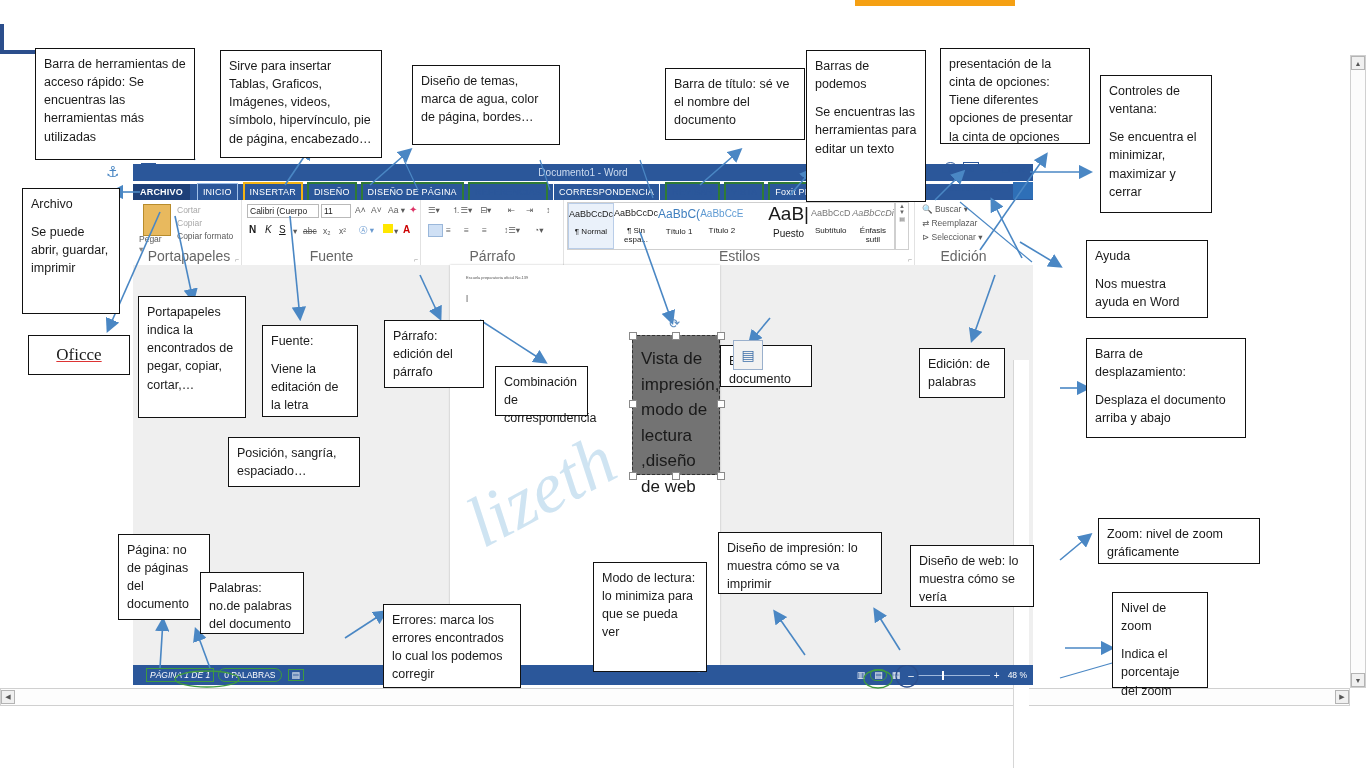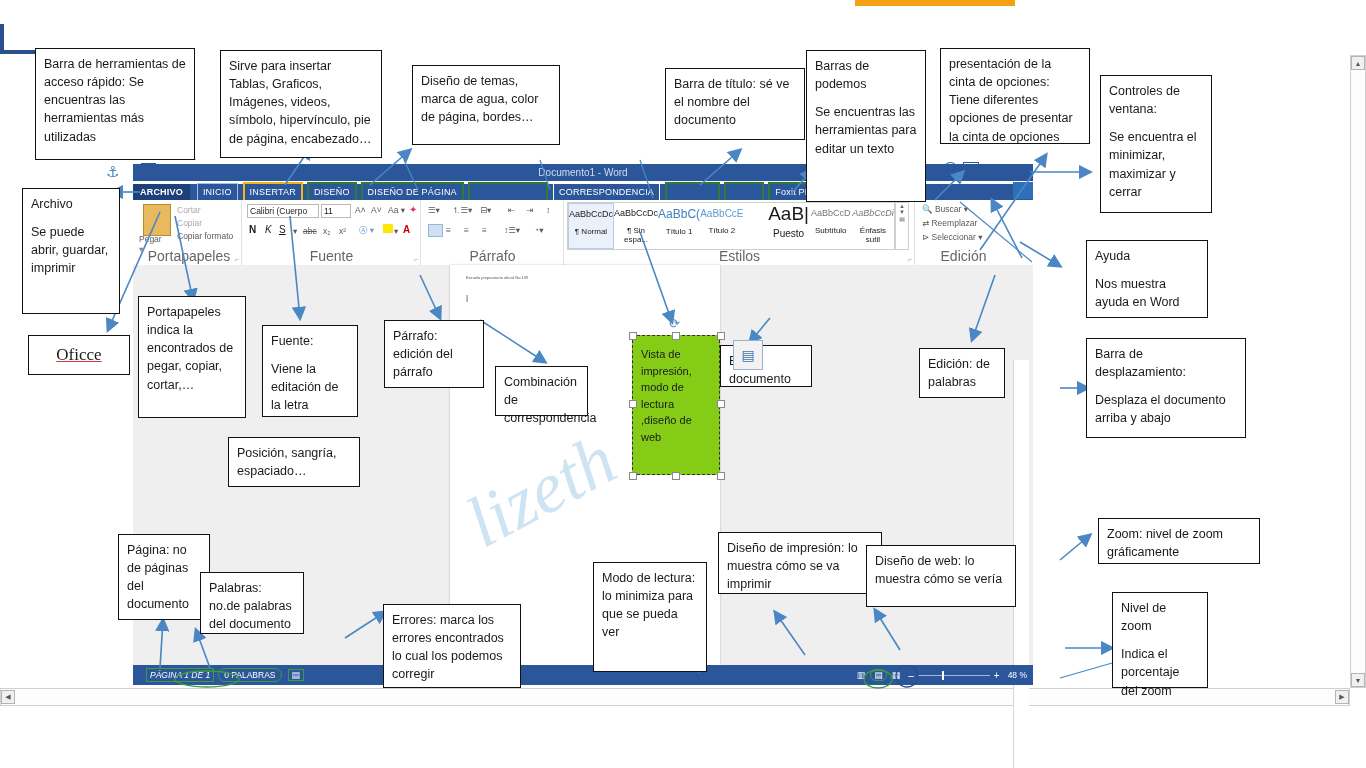--- a/index.html
+++ b/index.html
@@ -51,22 +51,22 @@
           border:1px solid #d0d0d0;box-sizing:border-box;}
   .outerh{position:absolute;left:0;bottom:62px;height:18px;width:1350px;background:#fdfdfd;
           border:1px solid #d0d0d0;box-sizing:border-box;}
   .sbtn{position:absolute;width:14px;height:14px;background:#f0f0f0;border:1px solid #b4b4b4;
         box-sizing:border-box;display:flex;align-items:center;justify-content:center;
         font-size:7px;color:#555;}
   .oficce{position:absolute;left:28px;top:335px;width:100px;height:38px;border:1px solid #111;
           background:#fff;display:flex;align-items:center;justify-content:center;z-index:40;}
   .oficce span{font-size:17px;font-family:"Liberation Serif",serif;
                text-decoration:underline;text-decoration-color:#d33;}
-  .vista-box{position:absolute;left:632px;top:335px;width:88px;height:140px;background:#84cc16;
-             border:1px dashed #333;z-index:41;font-size:11px;line-height:1.5;padding:10px 8px;
+  .vista-box{position:absolute;left:632px;top:335px;width:88px;height:140px;background:#737373;
+             border:1px dashed #333;z-index:41;font-size:17px;line-height:1.5;padding:10px 8px;
              box-sizing:border-box;}
   .handle{position:absolute;width:6px;height:6px;background:#fff;border:1px solid #8a8a8a;}
 </style>
 </head>
 <body>
 
 <div class="topbar"></div>
 <svg class="corner" style="left:0;top:22px;width:60px;height:36px;">
   <path d="M2 2 L2 30 L56 30" fill="none" stroke="#2b4e8c" stroke-width="4"></path>
 </svg>
@@ -344,19 +344,19 @@
 <div class="note" style="left:1098px;top:518px;width:162px;height:46px;">Zoom: nivel de zoom gráficamente</div>
 <div class="note" style="left:1112px;top:592px;width:96px;height:96px;">
   <p>Nivel de zoom</p>
   <p class="sp">Indica el porcentaje del zoom</p>
 </div>
 <div class="note" style="left:118px;top:534px;width:92px;height:86px;">Página: no de páginas del documento</div>
 <div class="note" style="left:200px;top:572px;width:104px;height:62px;">Palabras: no.de palabras del documento</div>
 <div class="note" style="left:383px;top:604px;width:138px;height:84px;">Errores: marca los errores encontrados lo cual los podemos corregir</div>
 <div class="note" style="left:593px;top:562px;width:114px;height:110px;">Modo de lectura: lo minimiza para que se pueda ver</div>
 <div class="note" style="left:718px;top:532px;width:164px;height:62px;">Diseño de impresión: lo muestra cómo se va imprimir</div>
-<div class="note" style="left:866px;top:545px;width:150px;height:62px;">Diseño de web: lo muestra cómo se vería</div>
+<div class="note" style="left:910px;top:545px;width:124px;height:62px;">Diseño de web: lo muestra cómo se vería</div>
 
 <svg class="abs" style="left:130px;top:665px;width:960px;height:30px;z-index:44;">
   <ellipse cx="77" cy="14" rx="32" ry="8" fill="none" stroke="#3f9b3f" stroke-width="1.3"></ellipse>
   <ellipse cx="748" cy="14" rx="14" ry="9" fill="none" stroke="#3f9b3f" stroke-width="1.3"></ellipse>
   <ellipse cx="777" cy="11" rx="11" ry="11" fill="none" stroke="#2b4e8c" stroke-width="1.3"></ellipse>
 </svg>
 
 </body></html>

